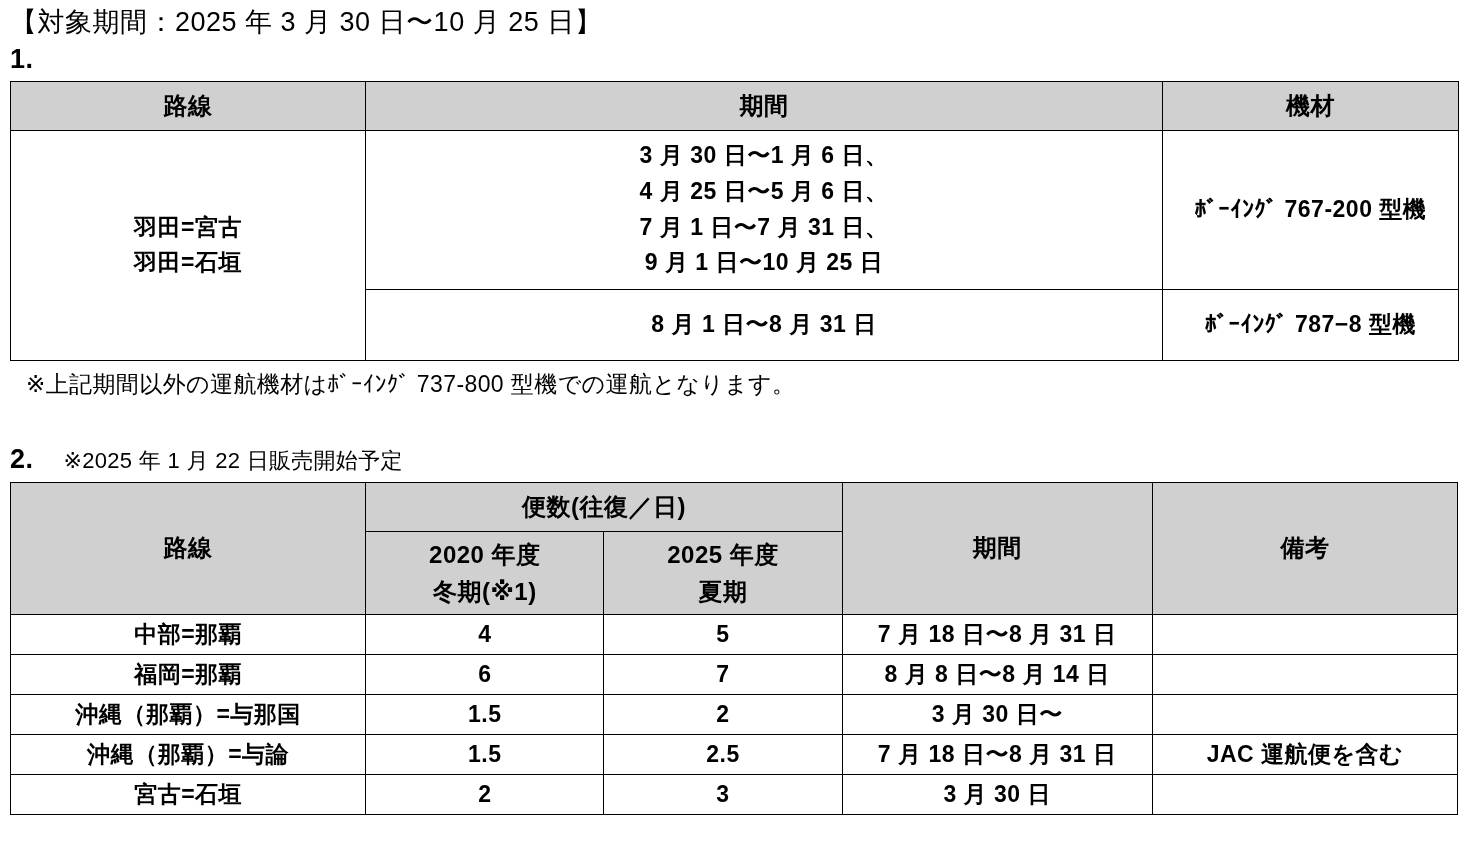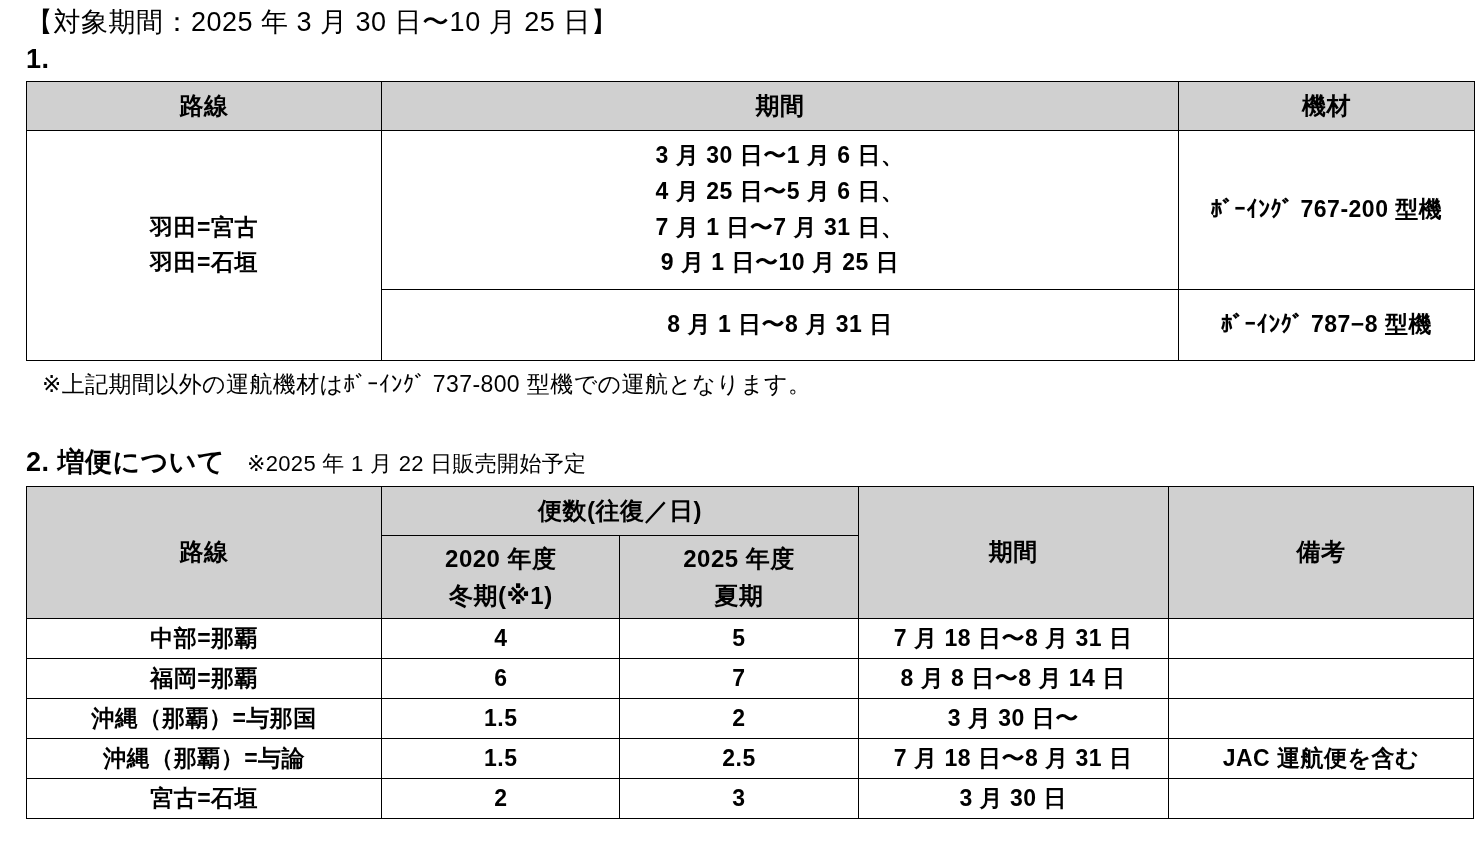--- a/index.html
+++ b/index.html
@@ -12,21 +12,21 @@
     height: 853px;
     font-family: "Liberation Sans", "DejaVu Sans", sans-serif;
     color: #000000;
     overflow: hidden;
   }
   .page {
     position: relative;
     width: 1248px;
     height: 853px;
     box-sizing: border-box;
-    padding: 4px 10px 0 26px;
+    padding: 4px 10px 0 10px;
   }
   .period-line {
     font-size: 27px;
     line-height: 1.25;
     letter-spacing: 0.5px;
     margin: 2px 0 4px 0;
     white-space: nowrap;
   }
   .section-head {
     font-size: 27px;
@@ -135,21 +135,20 @@
       </tr>
     </tbody>
   </table>
 
   <div class="note-line">※上記期間以外の運航機材はﾎﾞｰｲﾝｸﾞ 737-800 型機での運航となります。</div>
 
   <div class="spacer"></div>
 
   <div class="section-head">
     <span class="num">2.</span>
-    <span>増便について</span>
     <span class="note">※2025 年 1 月 22 日販売開始予定</span>
   </div>
 
   <table class="grid">
     <colgroup>
       <col style="width:355px">
       <col style="width:238px">
       <col style="width:238px">
       <col style="width:310px">
       <col style="width:305px">

